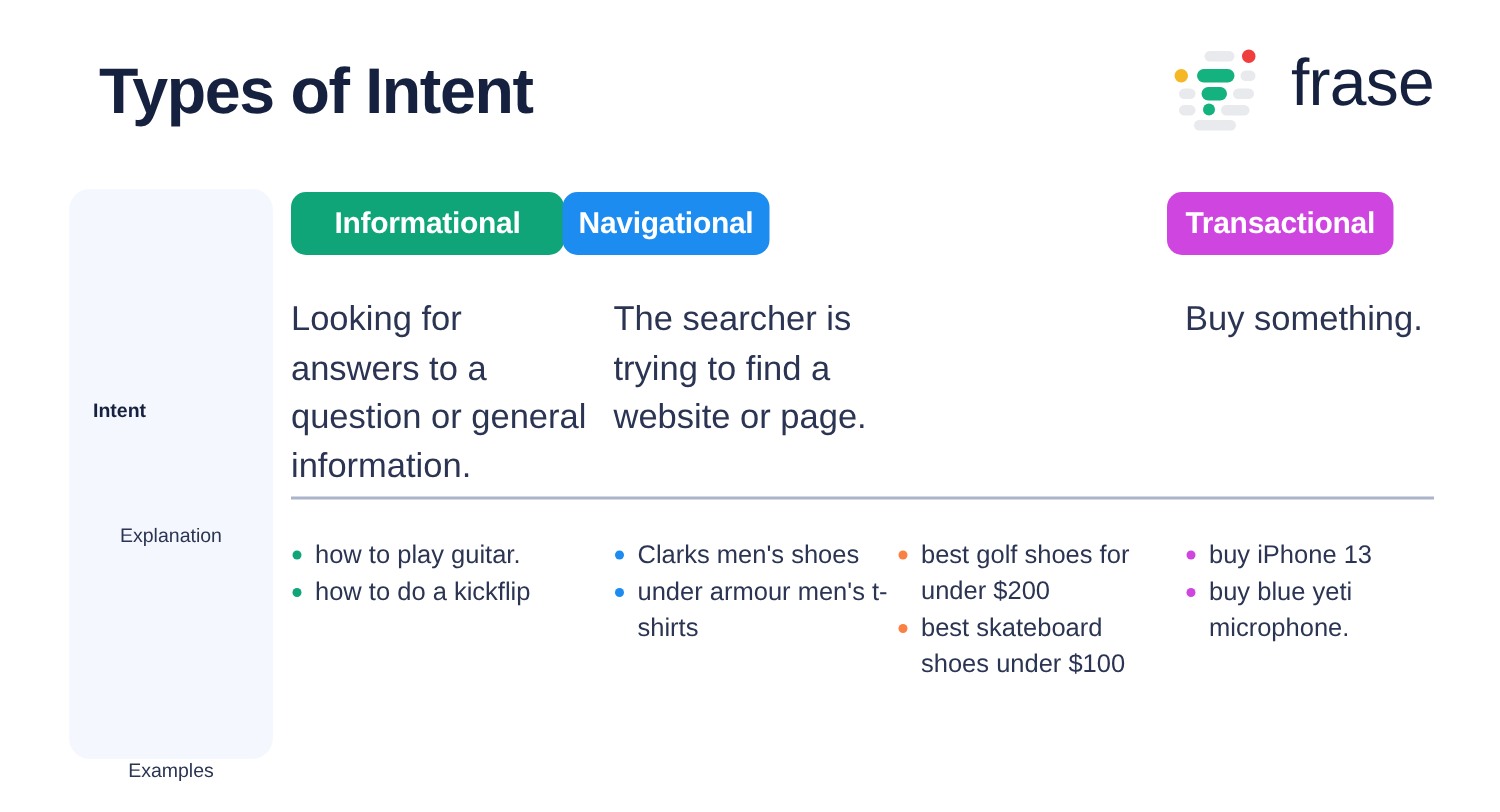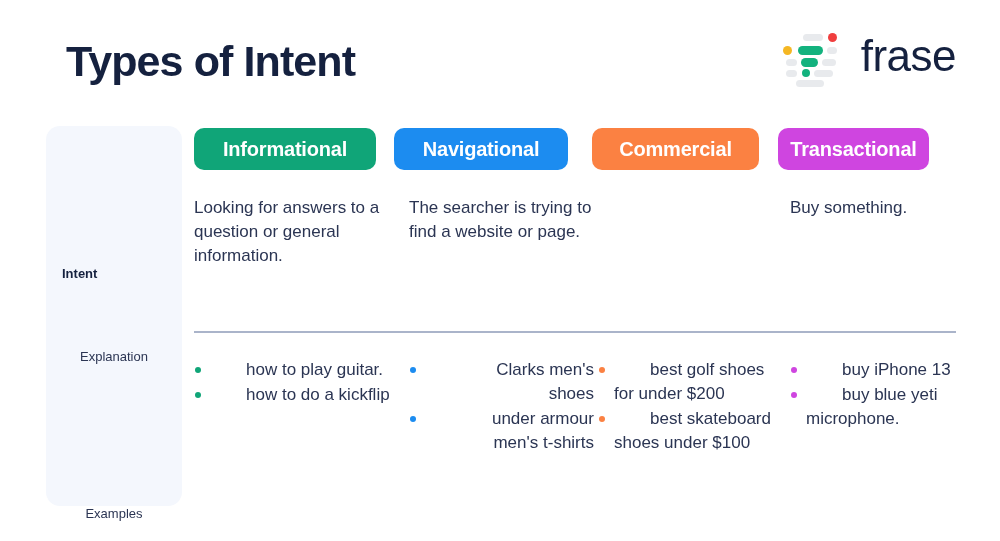--- a/index.html
+++ b/index.html
@@ -117,28 +117,28 @@
     font-size: 20px;
     font-weight: bold;
     letter-spacing: -0.2px;
     display: flex;
     align-items: center;
     justify-content: center;
     white-space: nowrap;
     padding: 0 12px;
   }
   .pill-0 { left: 194px; width: 182px; }
-  .pill-1 { left: 394px; width: 174px; }
+  .pill-1 { left: 375px; width: 138px; }
   .pill-2 { left: 592px; width: 167px; }
   .pill-3 { left: 778px; width: 151px; }
 
   .explanation {
     position: absolute;
     top: 78px;
-    font-size: 17px;
+    font-size: 23px;
     line-height: 1.42;
     color: #2b3553;
   }
 
   #divider {
     position: absolute;
     left: 194px;
     top: 213px;
     width: 762px;
     height: 2px;
@@ -161,21 +161,21 @@
   .examples li::before {
     content: "";
     position: absolute;
     left: 1px;
     top: 9px;
     width: 6px;
     height: 6px;
     border-radius: 50%;
     background: currentColor;
   }
-  .examples li > span { color: #2b3553; margin-left: 36px; }
+  .examples li > span { color: #2b3553; }
 </style>
 </head>
 <body>
 
 <div id="header">
 
   <h1 id="page-title">Types of Intent</h1>
 
   <div id="brand">
     <div id="brand-mark">
@@ -204,34 +204,33 @@
 <div id="intent-table">
 
   <div id="row-label-panel"></div>
 
   <div class="row-label is-head" id="label-intent">Intent</div>
   <div class="row-label" id="label-explanation">Explanation</div>
   <div class="row-label" id="label-examples">Examples</div>
 
   <div class="pill pill-0" style="background: rgb(16, 165, 120);">Informational</div>
   <div class="pill pill-1" style="background: rgb(28, 140, 240);">Navigational</div>
-  <div class="pill pill-2" style="background: rgb(251, 129, 66);">Commercial</div>
   <div class="pill pill-3" style="background: rgb(207, 69, 224);">Transactional</div>
 
   <div class="explanation col-0">Looking for answers to a question or general information.</div>
   <div class="explanation col-1">The searcher is trying to find a website or page.</div>
   <div class="explanation col-3">Buy something.</div>
 
   <div id="divider"></div>
 
   <ul class="examples col-0" id="examples-0" style="color: rgb(16, 165, 120);">
       <li><span>how to play guitar.</span></li>
       <li><span>how to do a kickflip</span></li>
     </ul>
-  <ul class="examples col-1" id="examples-1" style="color: rgb(28, 140, 240); text-align: right;">
+  <ul class="examples col-1" id="examples-1" style="color: rgb(28, 140, 240);">
       <li><span>Clarks men's shoes</span></li>
       <li><span>under armour men's t-shirts</span></li>
     </ul>
   <ul class="examples col-2" id="examples-2" style="color: rgb(251, 129, 66);">
       <li><span>best golf shoes for under $200</span></li>
       <li><span>best skateboard shoes under $100</span></li>
     </ul>
   <ul class="examples col-3" id="examples-3" style="color: rgb(207, 69, 224);">
       <li><span>buy iPhone 13</span></li>
       <li><span>buy blue yeti microphone.</span></li>

